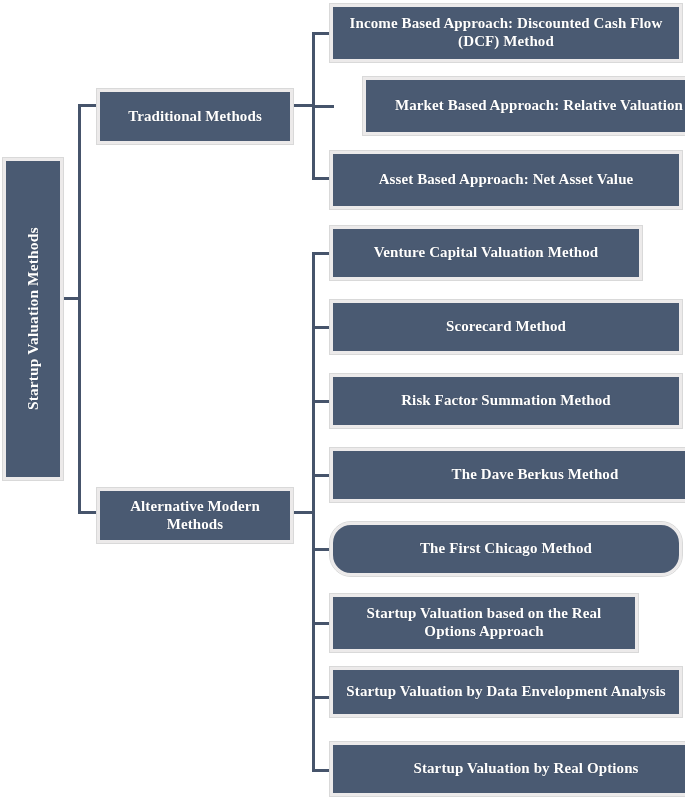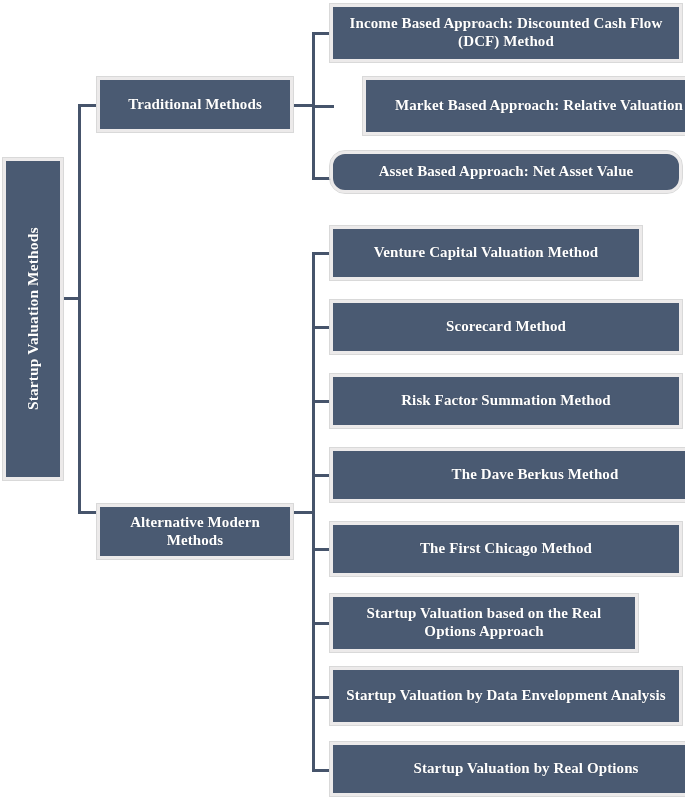--- a/index.html
+++ b/index.html
@@ -44,20 +44,21 @@
 
   .node-root {
     writing-mode: vertical-rl;
     transform: rotate(180deg);
     font-size: 15.5px;
     padding: 8px 2px;
   }
 
   .node-branch {
     font-size: 15px;
+    margin-top: 12px;
   }
 
   .node-leaf {
     font-size: 15px;
   }
 
   
   .line {
     position: absolute;
     background: #46546b;
@@ -90,37 +91,37 @@
   <div class="line line-h" style="left:312px; top:474px; width:22px;"></div>
   <div class="line line-h" style="left:312px; top:548px; width:22px;"></div>
   <div class="line line-h" style="left:312px; top:622px; width:22px;"></div>
   <div class="line line-h" style="left:312px; top:696px; width:22px;"></div>
   <div class="line line-h" style="left:312px; top:769px; width:22px;"></div>
 
   <div class="node node-root" style="left:3px; top:158px; width:60px; height:322px;">Startup Valuation Methods</div>
 
   <div class="node node-branch" style="left:97px; top:77px; width:196px; height:55px;">Traditional Methods</div>
 
-  <div class="node node-branch" style="left:97px; top:504px; width:196px; height:55px;">Alternative Modern Methods</div>
+  <div class="node node-branch" style="left:97px; top:476px; width:196px; height:55px;">Alternative Modern Methods</div>
 
   <div class="node node-leaf" style="left:330px; top:4px; width:352px; height:58px;">Income Based Approach: Discounted Cash Flow (DCF) Method</div>
 
   <div class="node node-leaf" style="left:330px; top:77px; width:352px; height:58px;margin-left:33px;">Market Based Approach: Relative Valuation</div>
 
-  <div class="node node-leaf" style="left:330px; top:151px; width:352px; height:42px;border-radius:15px;">Asset Based Approach: Net Asset Value</div>
+  <div class="node node-leaf" style="left:330px; top:151px; width:352px; height:58px;">Asset Based Approach: Net Asset Value</div>
 
   <div class="node node-leaf" style="left:330px; top:226px; width:312px; height:54px;">Venture Capital Valuation Method</div>
 
   <div class="node node-leaf" style="left:330px; top:374px; width:352px; height:54px;">Risk Factor Summation Method</div>
 
   <div class="node node-leaf" style="left:330px; top:300px; width:352px; height:54px;">Scorecard Method</div>
 
   <div class="node node-leaf" style="left:330px; top:448px; width:410px; height:54px;">The Dave Berkus Method</div>
 
-  <div class="node node-leaf" style="left:330px; top:522px; width:352px; height:54px;">The First Chicago Method</div>
+  <div class="node node-leaf" style="left:330px; top:522px; width:352px; height:54px;border-radius:21px;">The First Chicago Method</div>
 
   <div class="node node-leaf" style="left:330px; top:594px; width:308px; height:58px;">Startup Valuation based on the Real Options Approach</div>
 
-  <div class="node node-leaf" style="left:330px; top:667px; width:352px; height:58px;">Startup Valuation by Data Envelopment Analysis</div>
+  <div class="node node-leaf" style="left:330px; top:667px; width:352px; height:50px;">Startup Valuation by Data Envelopment Analysis</div>
 
   <div class="node node-leaf" style="left:330px; top:742px; width:392px; height:54px;">Startup Valuation by Real Options</div>
 
 </div>
 
 </body></html>

